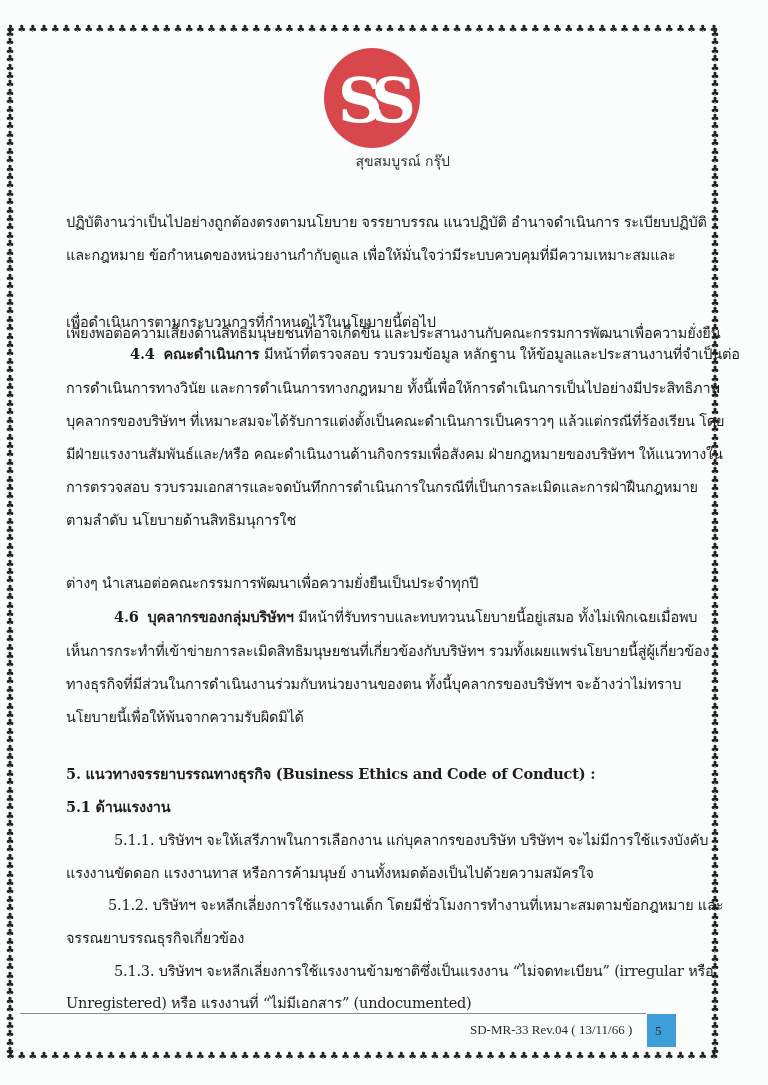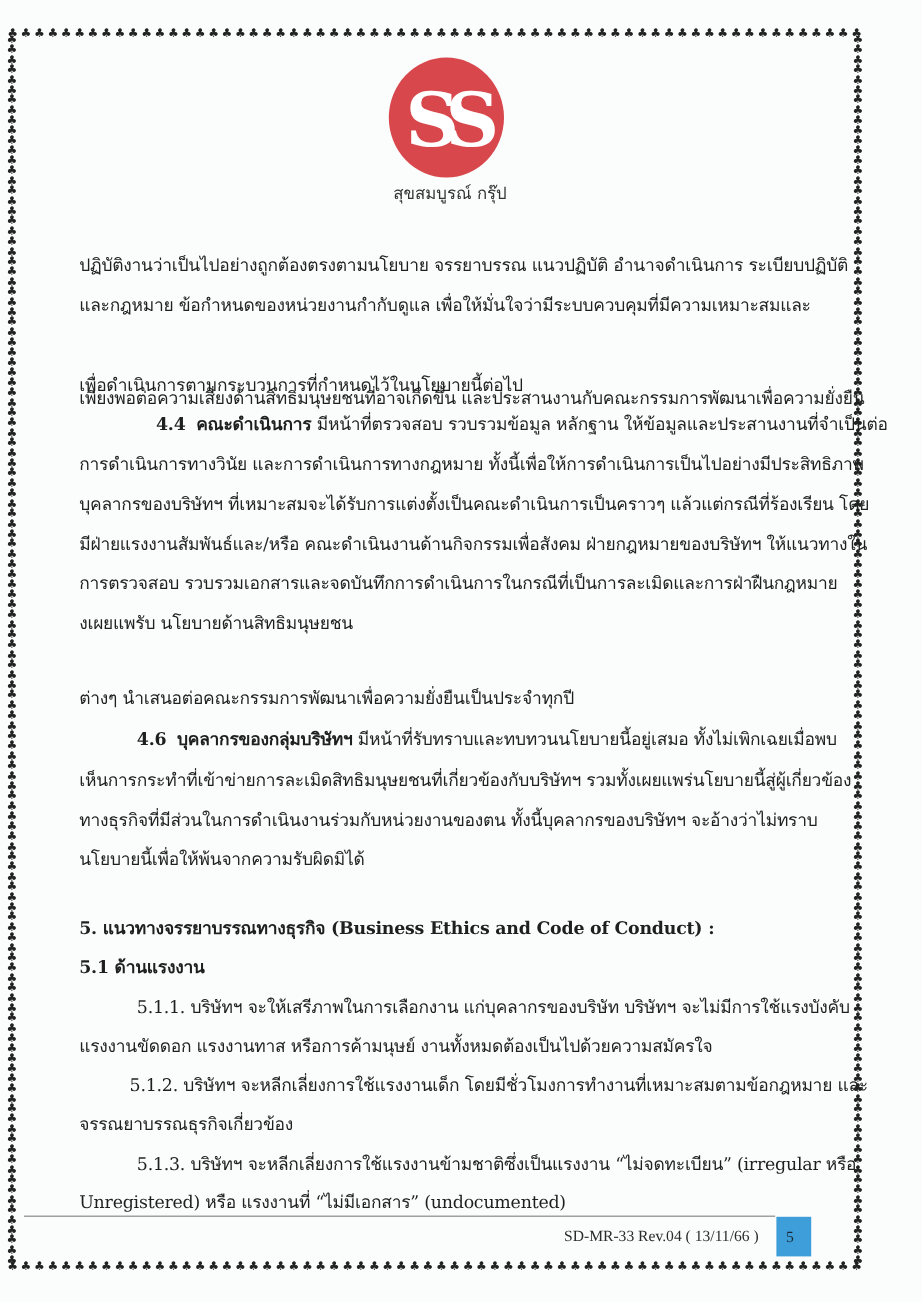--- a/index.html
+++ b/index.html
@@ -21,21 +21,21 @@
     font-size: 10px; line-height: 8.4px; color: #222; text-align: center; word-break: break-all;
   }
   .border-left { left: 4px; }
   .border-right { left: 709px; }
   .logo {
     position: absolute; left: 324px; top: 48px; width: 96px; height: 100px;
     border-radius: 50%; background: #d8474c; text-align: right;
   }
   .logo svg { position: absolute; left: 0; top: 0; }
   .brand {
-    position: absolute; left: 300px; top: 150px; width: 150px; text-align: center;
+    position: absolute; left: 300px; top: 150px; width: 150px; text-align: right;
     font-family: "DejaVu Sans", "Liberation Sans", sans-serif; font-size: 14px; color: #333;
   }
   .line {
     position: absolute; white-space: nowrap; font-size: 14.5px; line-height: 20px;
     letter-spacing: -0.2px;
   }
   .b { font-weight: bold; }
   .footer-rule {
     position: absolute; left: 20px; top: 1013px; width: 626px; height: 1px; background: #8a8a8a;
   }
@@ -73,21 +73,21 @@
 
   <div class="line" style="left:130px; top:344px;">
     <span class="b">4.4</span>&nbsp;
     <span class="b">คณะดำเนินการ</span>
     <span>มีหน้าที่ตรวจสอบ รวบรวมข้อมูล หลักฐาน ให้ข้อมูลและประสานงานที่จำเป็นต่อ</span>
   </div>
   <div class="line" style="left:66px; top:378px;">การดำเนินการทางวินัย และการดำเนินการทางกฎหมาย ทั้งนี้เพื่อให้การดำเนินการเป็นไปอย่างมีประสิทธิภาพ</div>
   <div class="line" style="left:66px; top:411px;">บุคลากรของบริษัทฯ ที่เหมาะสมจะได้รับการแต่งตั้งเป็นคณะดำเนินการเป็นคราวๆ แล้วแต่กรณีที่ร้องเรียน โดย</div>
   <div class="line" style="left:66px; top:444px;">มีฝ่ายแรงงานสัมพันธ์และ/หรือ คณะดำเนินงานด้านกิจกรรมเพื่อสังคม ฝ่ายกฎหมายของบริษัทฯ ให้แนวทางใน</div>
   <div class="line" style="left:66px; top:477px;">การตรวจสอบ รวบรวมเอกสารและจดบันทึกการดำเนินการในกรณีที่เป็นการละเมิดและการฝ่าฝืนกฎหมาย</div>
-  <div class="line" style="left:66px; top:510px;">งเผยแพรับ นโยบายด้านสิทธิมนุษยชน</div>
+  <div class="line" style="left:66px; top:510px;">ตามลำดับ นโยบายด้านสิทธิมนุการใช</div>
 
   <div class="line" style="left:66px; top:573px;">ต่างๆ นำเสนอต่อคณะกรรมการพัฒนาเพื่อความยั่งยืนเป็นประจำทุกปี</div>
 
   <div class="line" style="left:114px; top:607px;">
     <span class="b">4.6</span>&nbsp;
     <span class="b">บุคลากรของกลุ่มบริษัทฯ</span>
     <span>มีหน้าที่รับทราบและทบทวนนโยบายนี้อยู่เสมอ ทั้งไม่เพิกเฉยเมื่อพบ</span>
   </div>
   <div class="line" style="left:66px; top:641px;">เห็นการกระทำที่เข้าข่ายการละเมิดสิทธิมนุษยชนที่เกี่ยวข้องกับบริษัทฯ รวมทั้งเผยแพร่นโยบายนี้สู่ผู้เกี่ยวข้อง</div>
   <div class="line" style="left:66px; top:674px;">ทางธุรกิจที่มีส่วนในการดำเนินงานร่วมกับหน่วยงานของตน ทั้งนี้บุคลากรของบริษัทฯ จะอ้างว่าไม่ทราบ</div>

